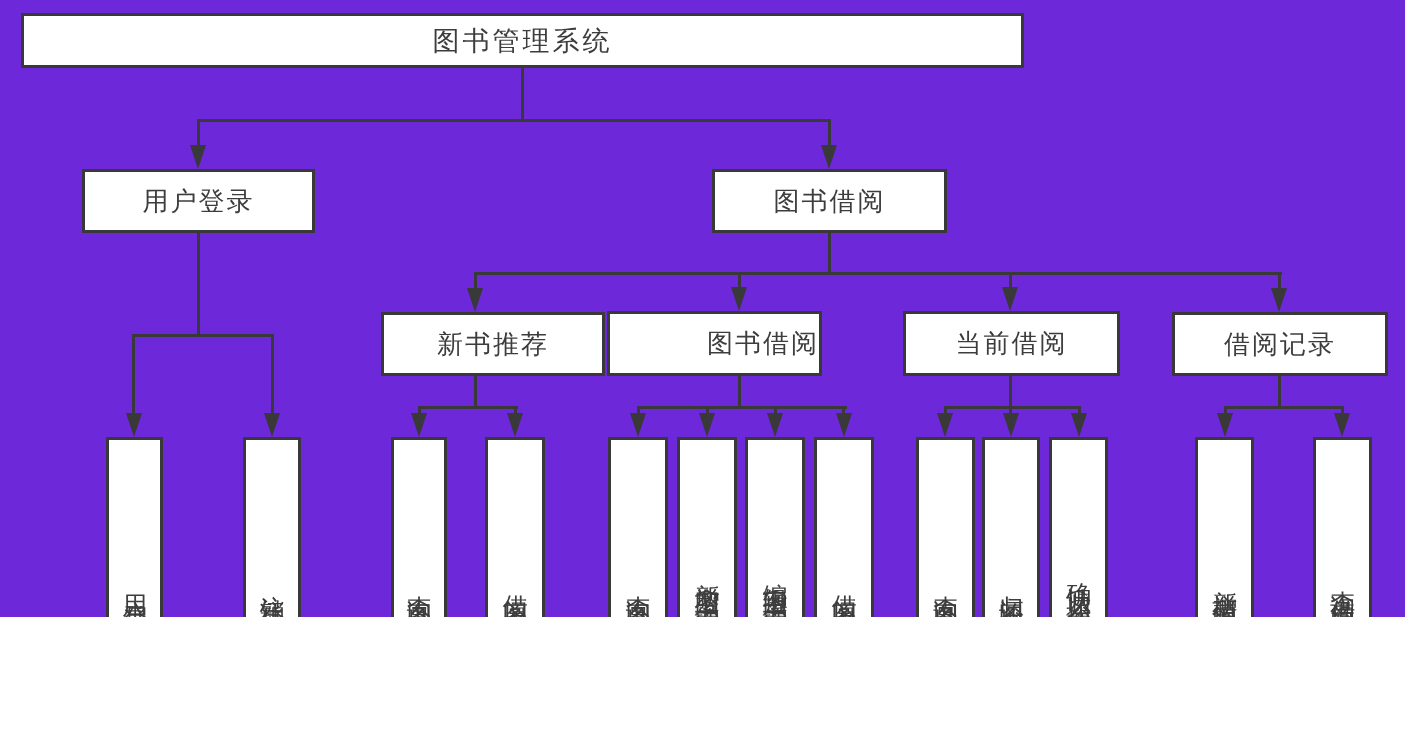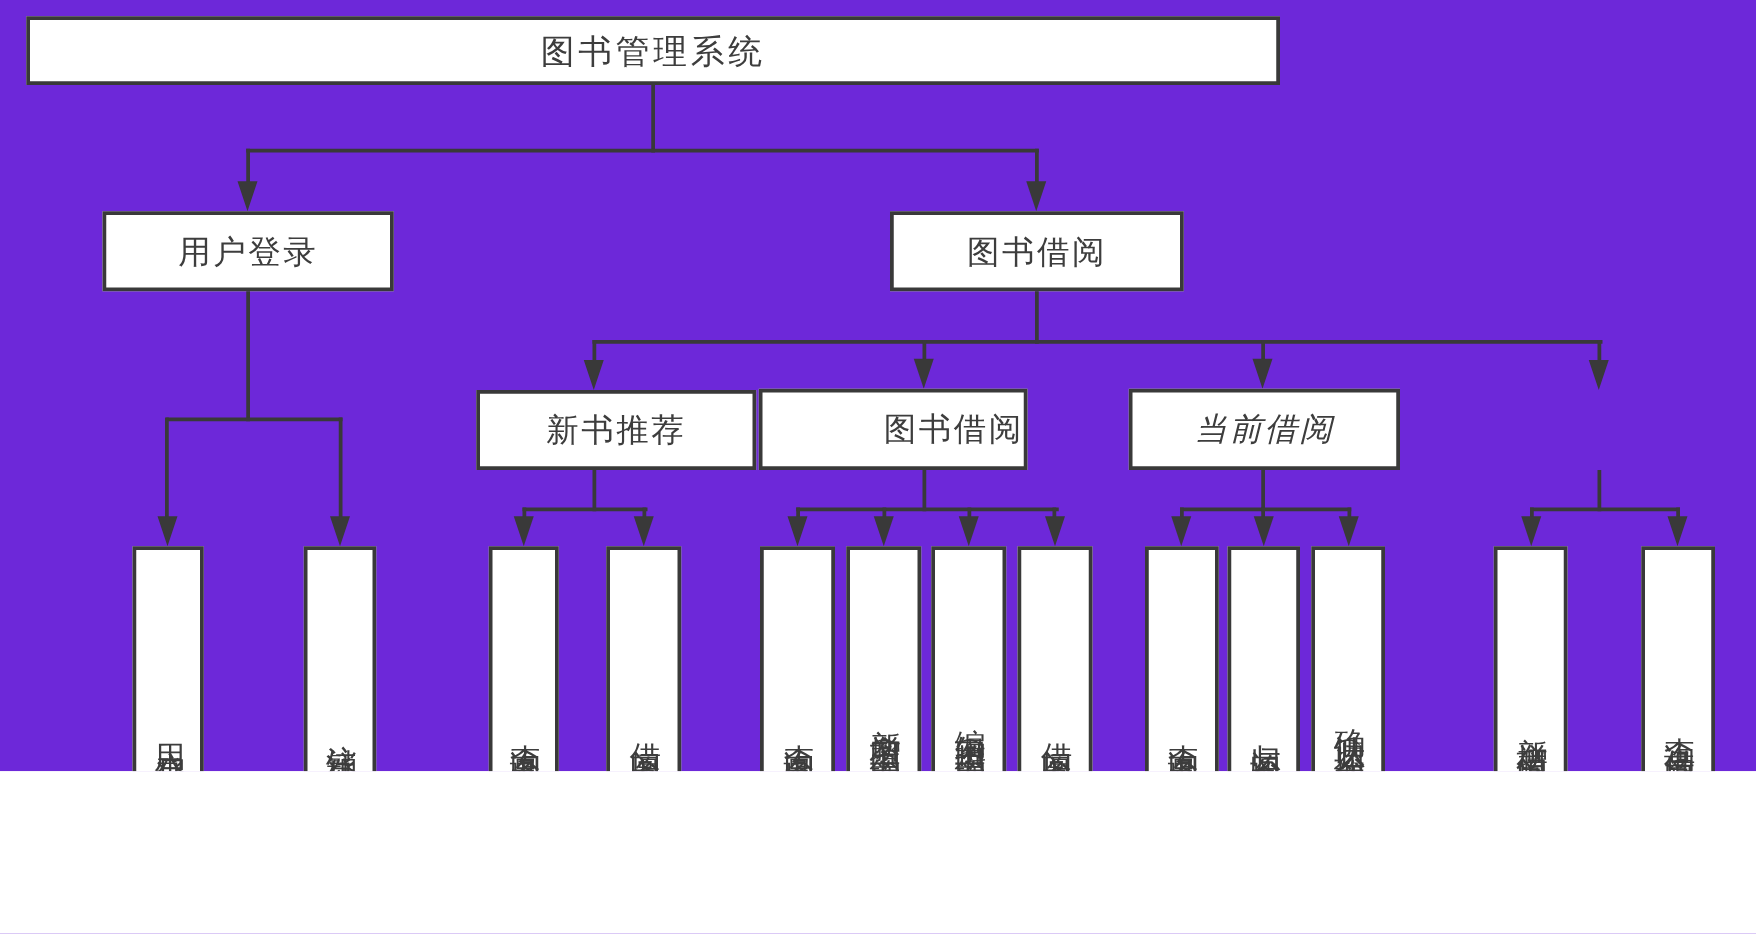--- a/index.html
+++ b/index.html
@@ -89,22 +89,25 @@
   <div class="arrow" style="left:1002px;top:287px;"></div>
   <div class="line" style="left:1278px;top:272px;width:3px;height:18px;"></div>
   <div class="arrow" style="left:1271px;top:288px;"></div>
 
   <div class="node h-node" style="left:363px;top:312px;width:224px;height:64px;margin-left:18px;">
     <span class="lbl">新书推荐</span>
   </div>
   <div class="node h-node" style="left:607px;top:311px;width:215px;height:65px;justify-content:flex-end;">
     <span class="lbl">图书借阅</span>
   </div>
-  <div class="node h-node" style="left:903px;top:311px;width:217px;height:65px;font-style:italic;">
+  <div class="node h-node" style="left:903px;top:311px;width:217px;height:65px;">
     <span class="lbl">当前借阅</span>
+  </div>
+  <div class="node h-node" style="left:1172px;top:312px;width:216px;height:64px;">
+    <span class="lbl">借阅记录</span>
   </div>
 
   <div class="line" style="left:474px;top:376px;width:3px;height:33px;"></div>
   <div class="line" style="left:418px;top:406px;width:100px;height:3px;"></div>
   <div class="line" style="left:418px;top:406px;width:3px;height:10px;"></div>
   <div class="arrow" style="left:411px;top:413px;"></div>
   <div class="line" style="left:514px;top:406px;width:3px;height:10px;"></div>
   <div class="arrow" style="left:507px;top:413px;"></div>
 
   <div class="line" style="left:738px;top:376px;width:3px;height:33px;"></div>

